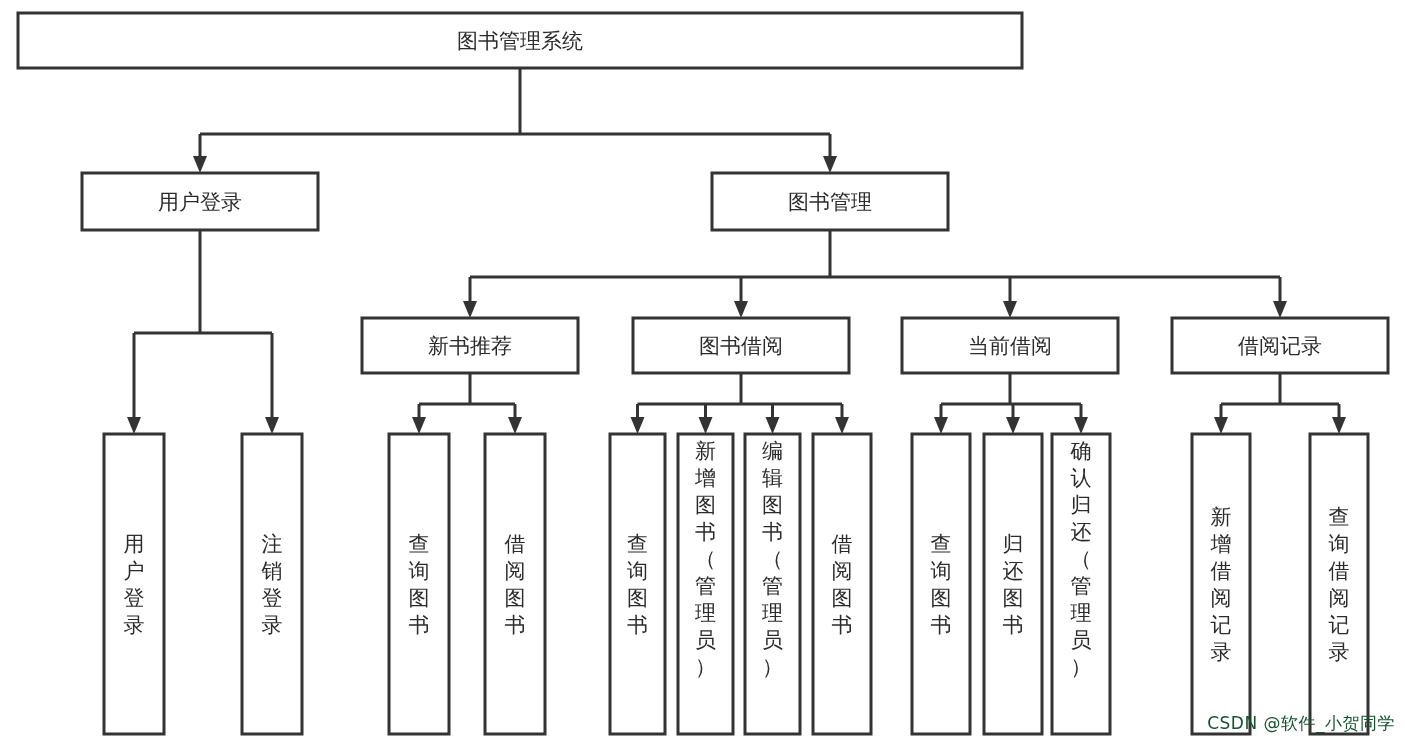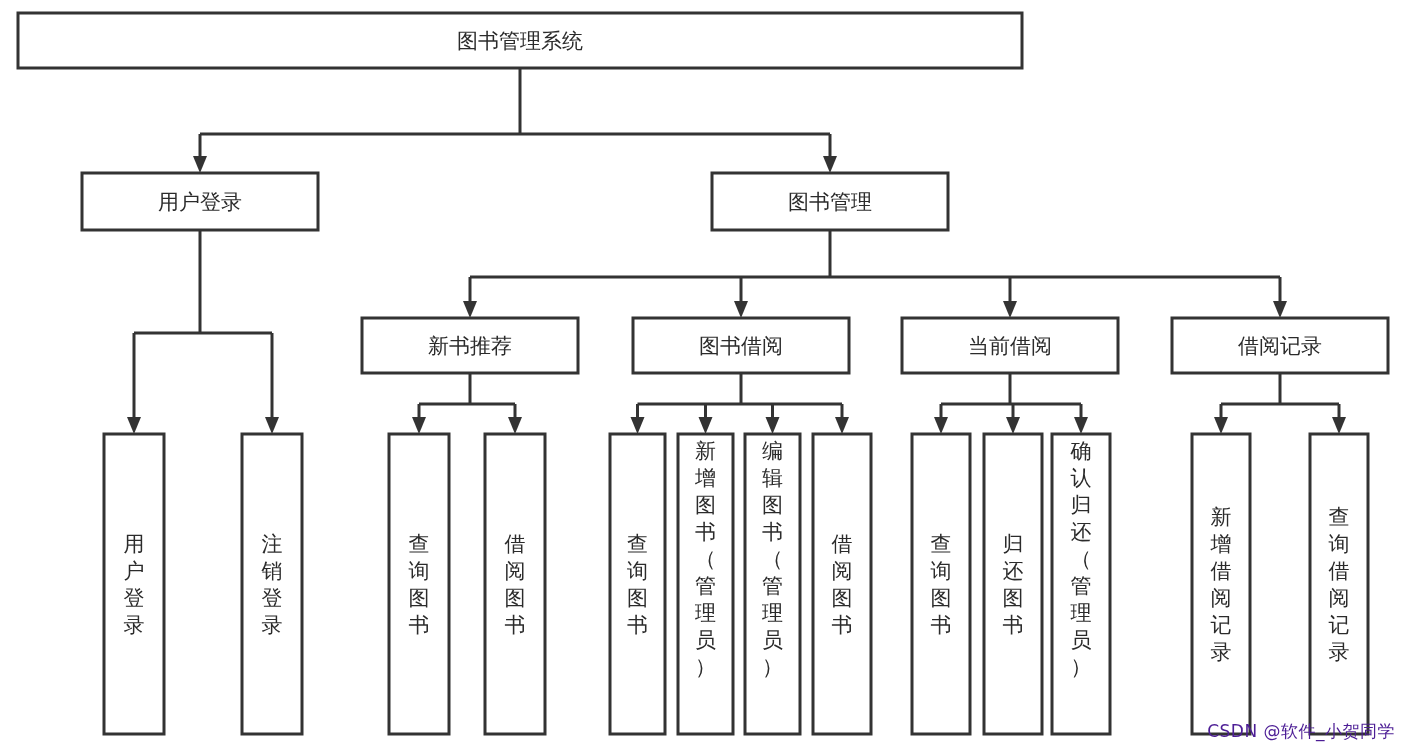--- a/index.html
+++ b/index.html
@@ -52,24 +52,24 @@
   }
   .node-label-v {
     font-family: "DejaVu Sans", "Liberation Sans", sans-serif;
     font-size: 21px;
     fill: #2b2b2b;
     text-anchor: middle;
   }
   .watermark-text {
     position: absolute;
     right: 10px;
-    bottom: 4px;
+    bottom: 12px;
     font-family: "DejaVu Sans", "Liberation Sans", sans-serif;
     font-size: 17px;
-    color: #4c1d95;
+    color: #14532d;
     letter-spacing: 0.5px;
     white-space: nowrap;
     user-select: none;
   }
 </style>
 </head>
 <body>
 
 <div id="diagram-root">
 

